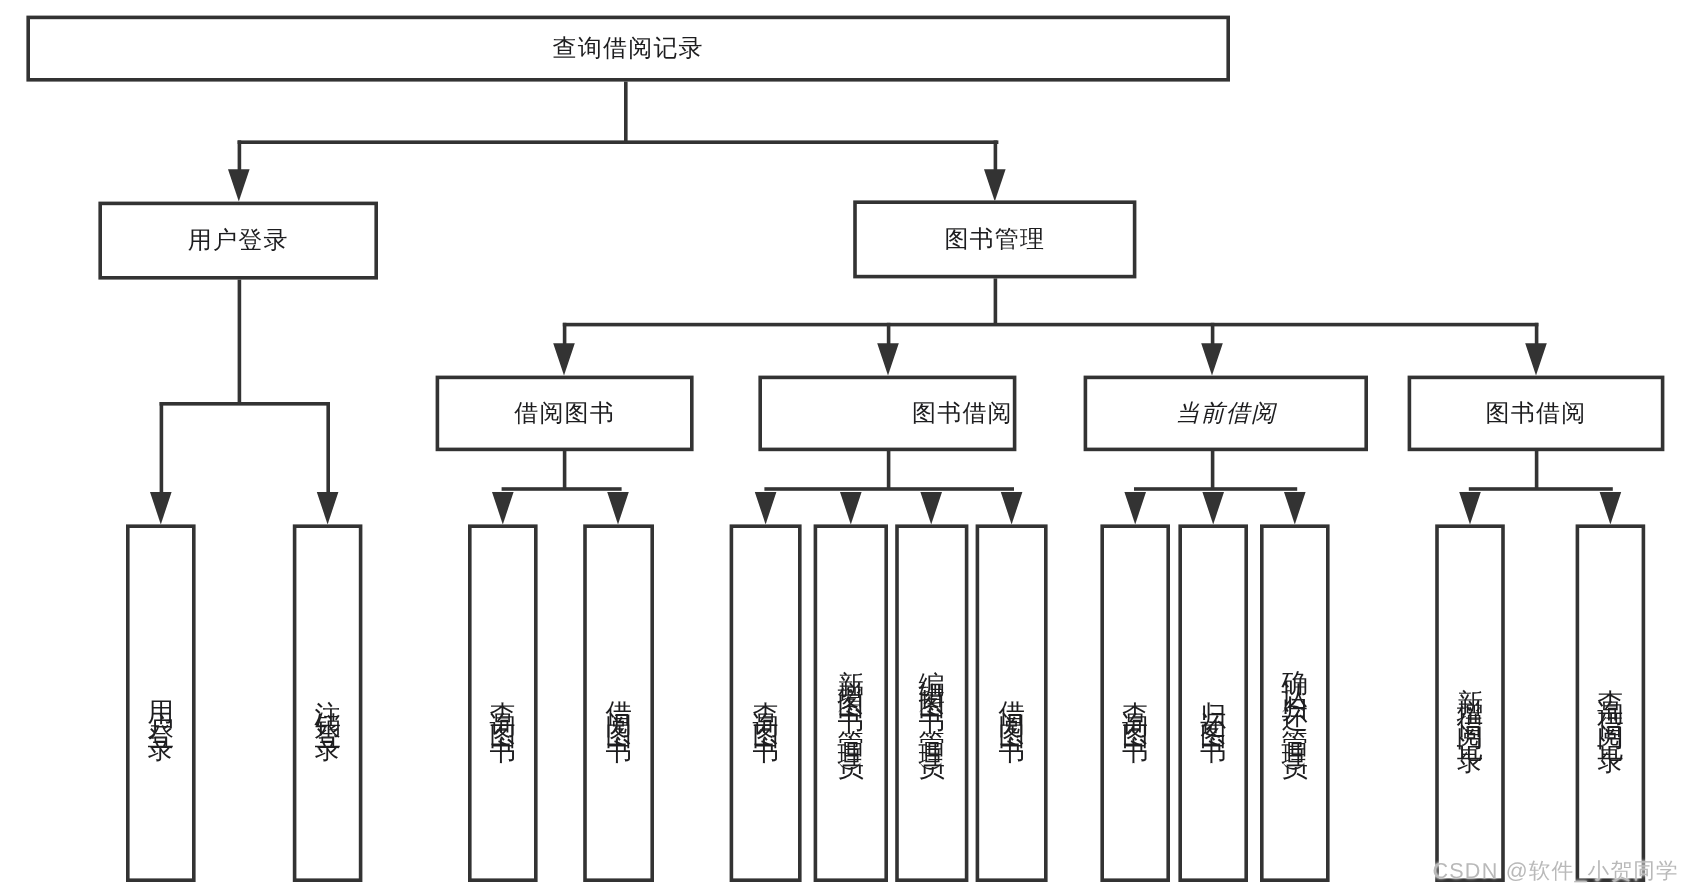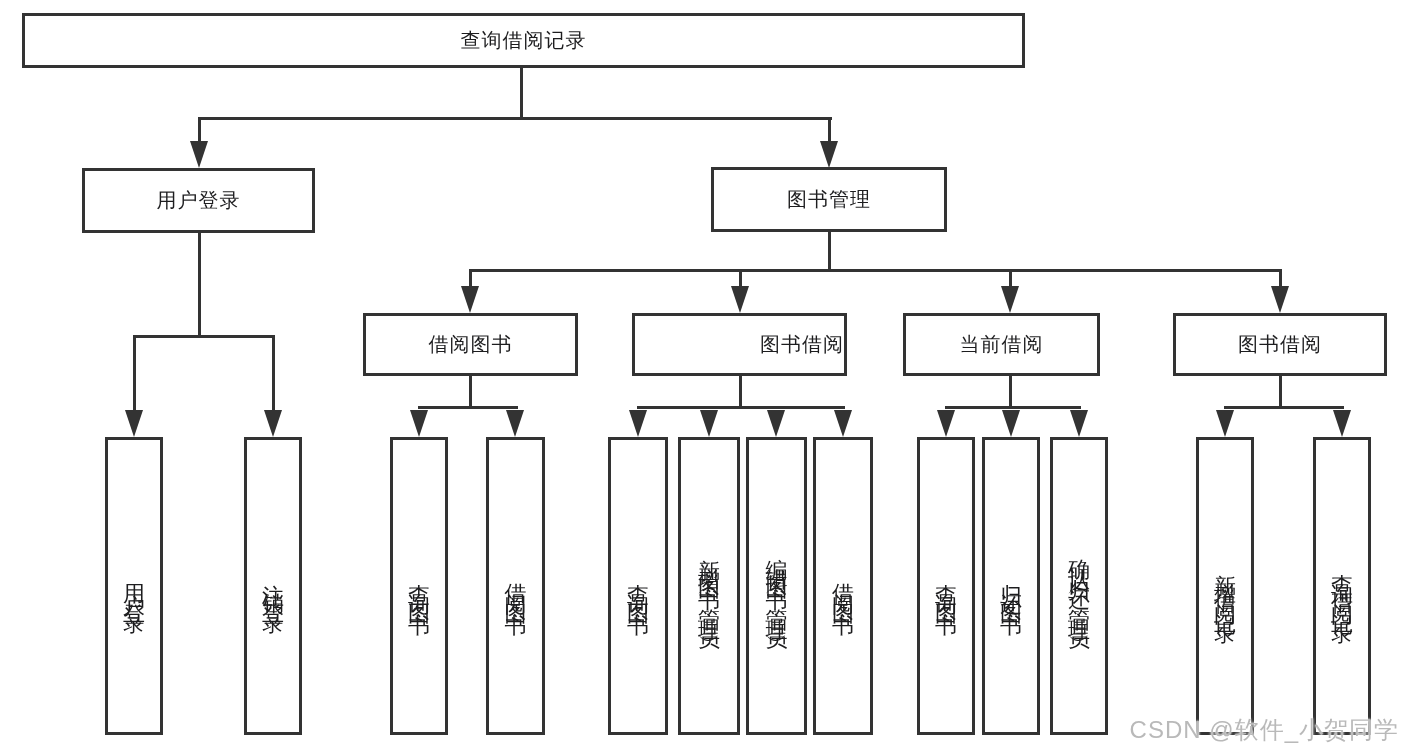--- a/index.html
+++ b/index.html
@@ -39,21 +39,21 @@
   .arrowhead {
     position:absolute;
     width:0; height:0;
     border-left:9px solid transparent;
     border-right:9px solid transparent;
     border-top:27px solid #333333;
   }
   .watermark {
     position:absolute;
     top:714px; right:6px;
-    font-size:24px;
+    font-size:18px;
     color:#b9b9b9;
     text-shadow:0 0 3px #ffffff, 0 0 2px #ffffff;
     letter-spacing:1px;
     white-space:nowrap;
     z-index:5;
   }
 </style>
 </head>
 <body>
 
@@ -94,21 +94,21 @@
   <div class="arrowhead" style="left:731px; top:286px;"></div>
   <div class="arrowhead" style="left:1001px; top:286px;"></div>
   <div class="arrowhead" style="left:1271px; top:286px;"></div>
 
   <div class="box" style="left:363px; top:313px; width:215px; height:63px;">
     <span class="hlabel">借阅图书</span>
   </div>
   <div class="box" style="left:632px; top:313px; width:215px; height:63px;justify-content:flex-end;">
     <span class="hlabel">图书借阅</span>
   </div>
-  <div class="box" style="left:903px; top:313px; width:197px; height:63px;">
+  <div class="box" style="left:903px; top:313px; width:237px; height:63px;font-style:italic;">
     <span class="hlabel">当前借阅</span>
   </div>
   <div class="box" style="left:1173px; top:313px; width:214px; height:63px;">
     <span class="hlabel">图书借阅</span>
   </div>
 
   <div class="vline" style="left:469px; top:375px; height:33px;"></div>
   <div class="hline" style="left:418px; top:406px; width:100px;"></div>
   <div class="arrowhead" style="left:410px; top:410px;"></div>
   <div class="arrowhead" style="left:506px; top:410px;"></div>

